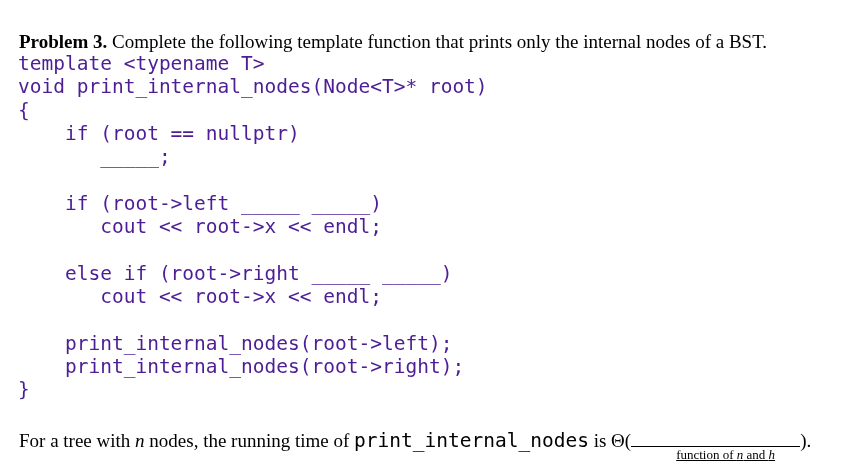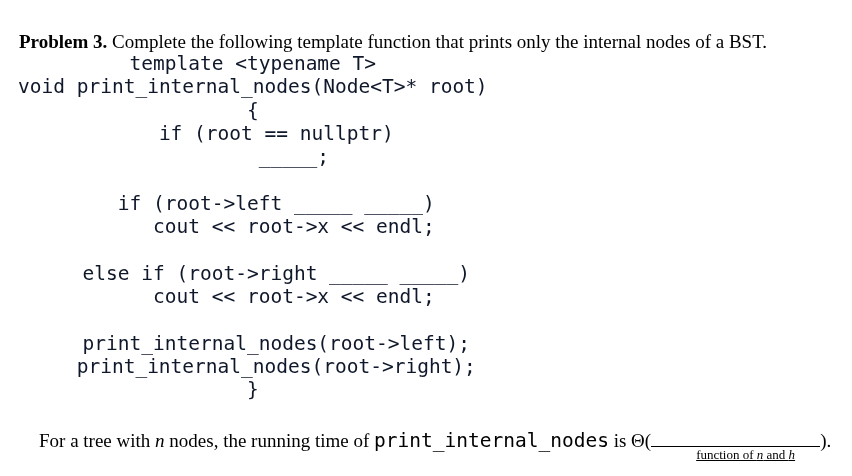--- a/index.html
+++ b/index.html
@@ -30,31 +30,29 @@
   }
   .code-block {
     position: absolute;
     top: 52px;
     left: 18px;
     margin: 0;
     font-family: "DejaVu Sans Mono", monospace;
     font-size: 19.5px;
     line-height: 23.3px;
     white-space: pre;
-    color: #0f172a;
-    text-align: center;
+    color: #4c1d95;
   }
   .question-line {
     position: absolute;
     top: 427px;
     left: 19px;
     font-size: 19px;
     line-height: 23px;
     white-space: nowrap;
-    margin-left: 20px;
   }
   .mono-inline {
     font-family: "DejaVu Sans Mono", monospace;
     font-size: 19.5px;
   }
   .var-italic {
     font-style: italic;
   }
   .answer-blank {
     display: inline-block;

